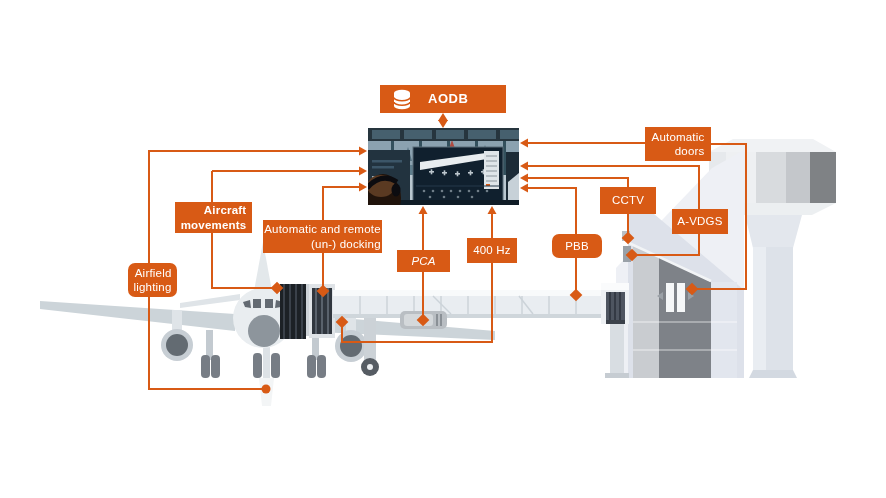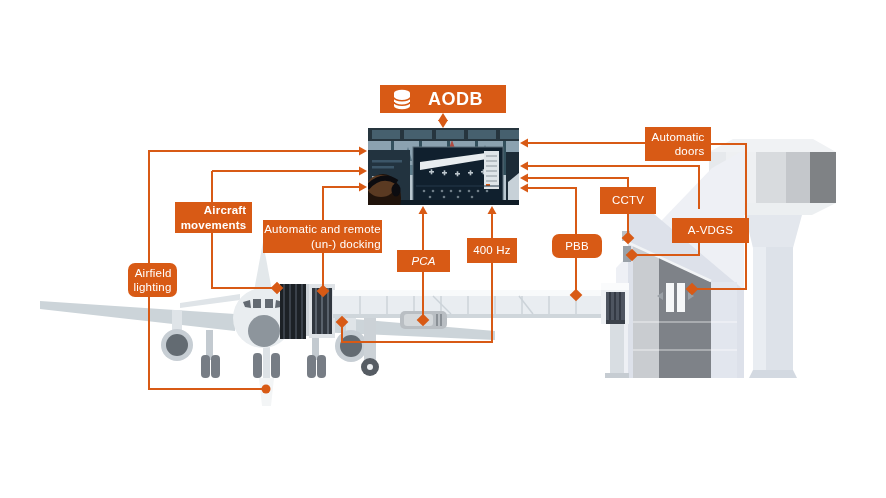--- a/index.html
+++ b/index.html
@@ -26,21 +26,21 @@
     text-align:right;
     white-space:pre-line;
     font-size:11.5px;
     line-height:1.25;
     letter-spacing:.2px;
     box-sizing:border-box;
   }
   .label.aodb{
     justify-content:flex-start;
     padding-left:13px;
-    font-size:18px;
+    font-size:13px;
     font-weight:bold;
     letter-spacing:.5px;
     gap:17px;
     text-align:left;
   }
   .db-icon{display:inline-flex;}
 </style>
 </head>
 <body>
 
@@ -357,21 +357,21 @@
       </svg>
     </span>
     <span>AODB</span>
   </div>
 
   <div class="label" style="left:645px;top:127px;width:66px;height:34px;">Automatic
 doors</div>
 
   <div class="label" style="left:600px;top:187px;width:56px;height:27px;">CCTV</div>
 
-  <div class="label" style="left:672px;top:209px;width:77px;height:25px;margin-top:9px;">A-VDGS</div>
+  <div class="label" style="left:672px;top:209px;width:56px;height:25px;">A-VDGS</div>
 
   <div class="label" style="left:552px;top:234px;width:50px;height:24px;border-radius:7px;">PBB</div>
 
   <div class="label" style="left:467px;top:238px;width:50px;height:25px;">400 Hz</div>
 
   <div class="label" style="left:397px;top:250px;width:53px;height:22px;font-style:italic;">PCA</div>
 
   <div class="label" style="left:263px;top:220px;width:119px;height:33px;">Automatic and remote
 (un-) docking</div>
 

